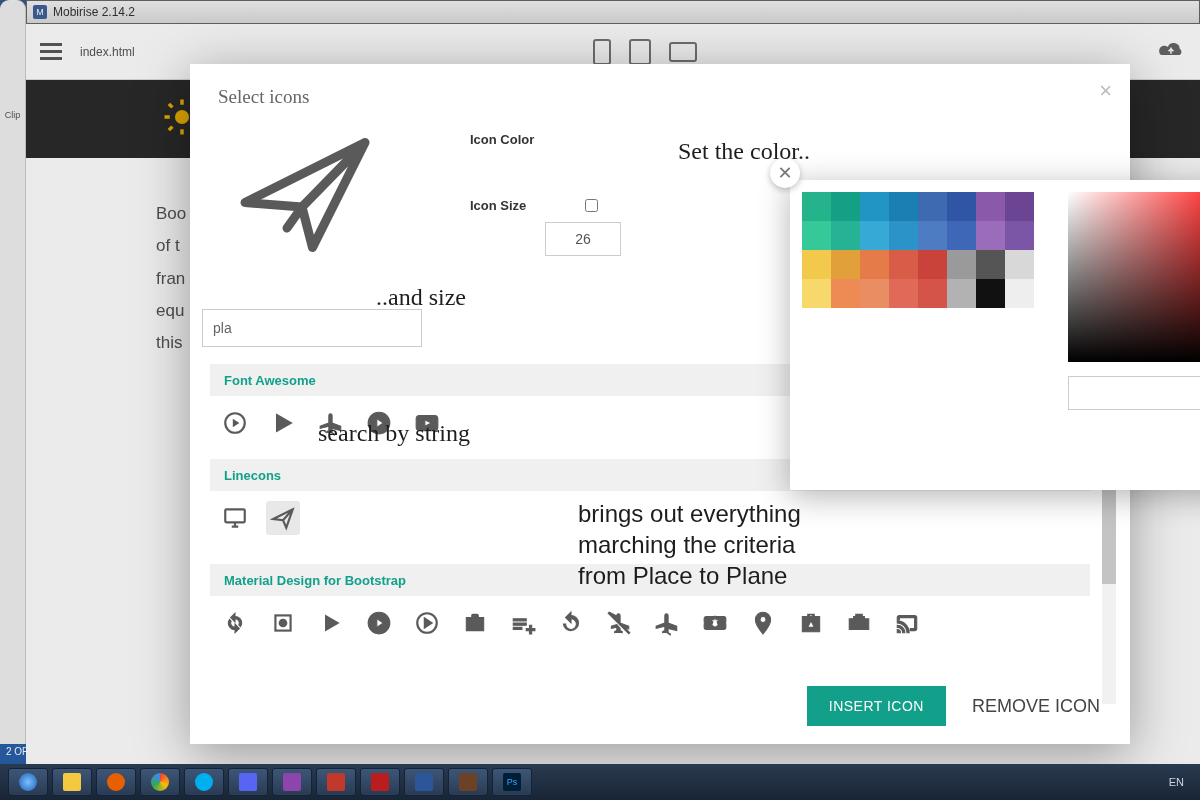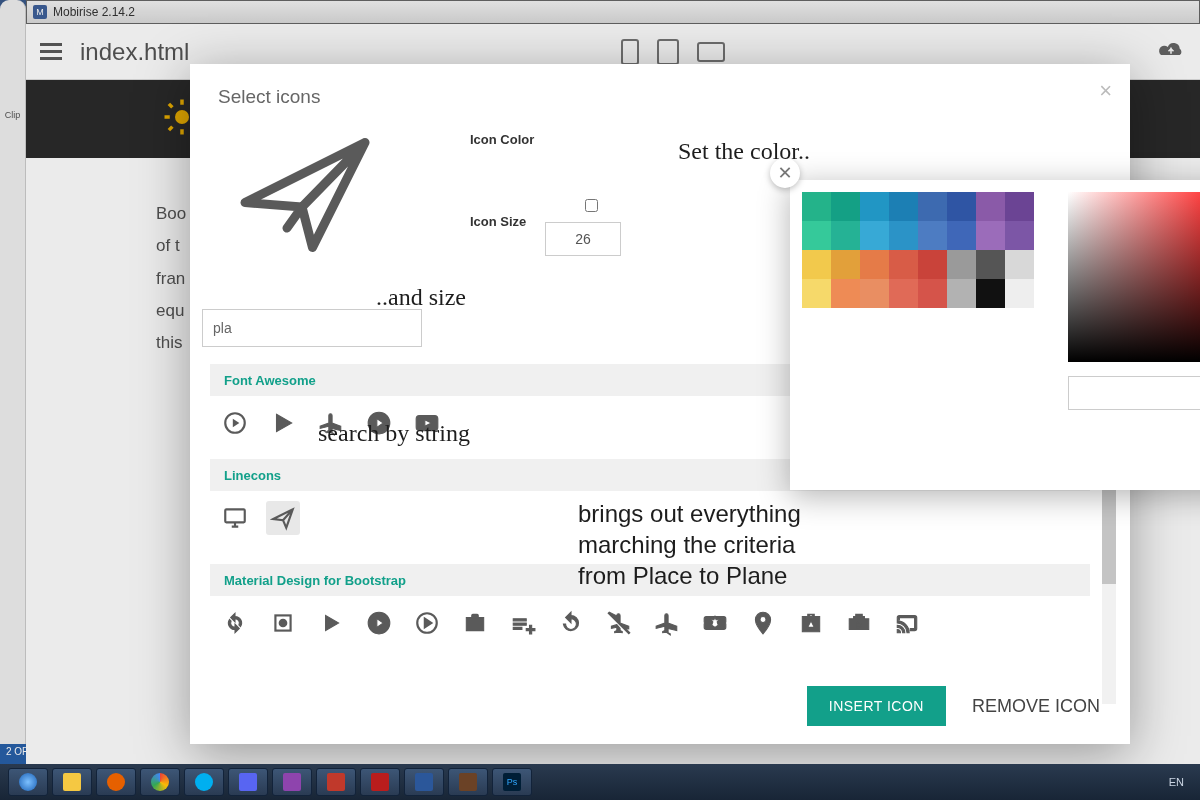--- a/index.html
+++ b/index.html
@@ -9,45 +9,45 @@
   .win-titlebar { position:absolute; top:0; left:26px; right:0; height:24px; background: linear-gradient(#f3f3f3,#dcdcdc); border:1px solid #666; display:flex; align-items:center; padding-left:6px; font-size:12px; color:#333; }
   .win-titlebar .app-icon { width:14px; height:14px; margin-right:6px; background:#3e6099; border-radius:2px; display:flex; align-items:center; justify-content:center; color:#fff; font-size:9px; }
   .left-ribbon { position:absolute; top:0; left:0; width:26px; height:800px; background:#f0f0f0; border-right:1px solid #ccc;border-radius:9px; }
   .left-ribbon .tiny { font-size:9px; color:#555; text-align:center; margin-top:110px; }
 
   
   .app-window { position:absolute; top:24px; left:26px; right:0; bottom:36px; background:#fff; display:flex; flex-direction:column; }
   .app-toolbar { height:56px; background:#fff; border-bottom:1px solid #ddd; display:flex; align-items:center; padding:0 14px; color:#444; gap:18px; }
   .hamburger { display:inline-flex; flex-direction:column; gap:4px; cursor:pointer;}
   .hamburger span{ display:block; width:22px; height:3px; background:#5a5a5a; }
-  .doc-title{ font-size:24px; color:#555;text-align:right; }
+  .doc-title{ font-size:12px; color:#555;text-align:right; }
   .app-toolbar .spacer{ flex:1; }
   .device-icon{ width:18px; height:26px; border:2px solid #777; border-radius:3px; }
   .device-icon.wide{ width:28px; height:20px; }
   .cloud-icon svg{ width:30px; height:20px; fill:#666; }
 
   .dark-strip{ height:78px; background:#2b2b2b; position:relative; }
   .dark-strip .sun{ position:absolute; left:135px; top:16px; }
   .dark-strip .sun svg{ width:42px; height:42px; fill:#f1b300; }
 
   .page-body{ flex:1; background:#fff; padding:40px 130px; color:#555; font-size:17px; line-height:1.9; position:relative;}
   .page-body .txt{ max-width:80px; overflow:hidden; white-space:nowrap; }
 
   
   .modal-backdrop{ position:absolute; inset:0; background:rgba(0,0,0,0.08); }
   .modal{ position:absolute; left:190px; top:64px; width:940px; height:680px; background:#fff; box-shadow:0 10px 50px rgba(0,0,0,0.35); padding:22px 28px 20px 28px; }
-  .modal-title{ font-size:19px; color:#666; margin-bottom:10px;}
+  .modal-title{ font-size:19px; color:#666; margin-bottom:10px;font-family:Liberation Serif, serif;}
   .modal-close{ position:absolute; right:18px; top:14px; font-size:22px; color:#bbb; cursor:pointer;}
   
   .preview-icon{ position:absolute; left:40px; top:56px; }
   .preview-icon svg{ width:150px; height:150px; stroke:#5a5a5a; fill:none; stroke-width:6; stroke-linejoin:round; stroke-linecap:round;}
   
   .lbl{ font-size:13px; font-weight:bold; color:#333; }
   .lbl.color{ position:absolute; left:280px; top:68px; }
-  .lbl.size{ position:absolute; left:280px; top:150px; }
+  .lbl.size{ position:absolute; left:280px; top:134px; }
   .size-check{ position:absolute; left:395px; top:135px; }
   .size-input{ position:absolute; left:355px; top:158px; width:76px; height:34px; border:1px solid #ccc; text-align:center; font-size:14px; color:#555; }
 
   .search-input{ position:absolute; left:12px; top:245px; width:220px; height:38px; border:1px solid #ccc; padding:0 10px; font-size:14px; color:#666;}
   
   .icon-section{ position:absolute; left:20px; right:40px; }
   .icon-section.fa{ top:300px; } .icon-section.lc{ top:395px; } .icon-section.md{ top:500px; }
   .section-header{ background:#f0f0f0; height:32px; display:flex; align-items:center; padding:0 14px; font-size:13px; font-weight:bold; color:#12a08a; }
   .icon-row{ display:flex; gap:14px; padding:10px 8px; }
   .icon-cell{ width:34px; height:34px; display:flex; align-items:center; justify-content:center; color:#5a5a5a; cursor:pointer; border-radius:3px;}

